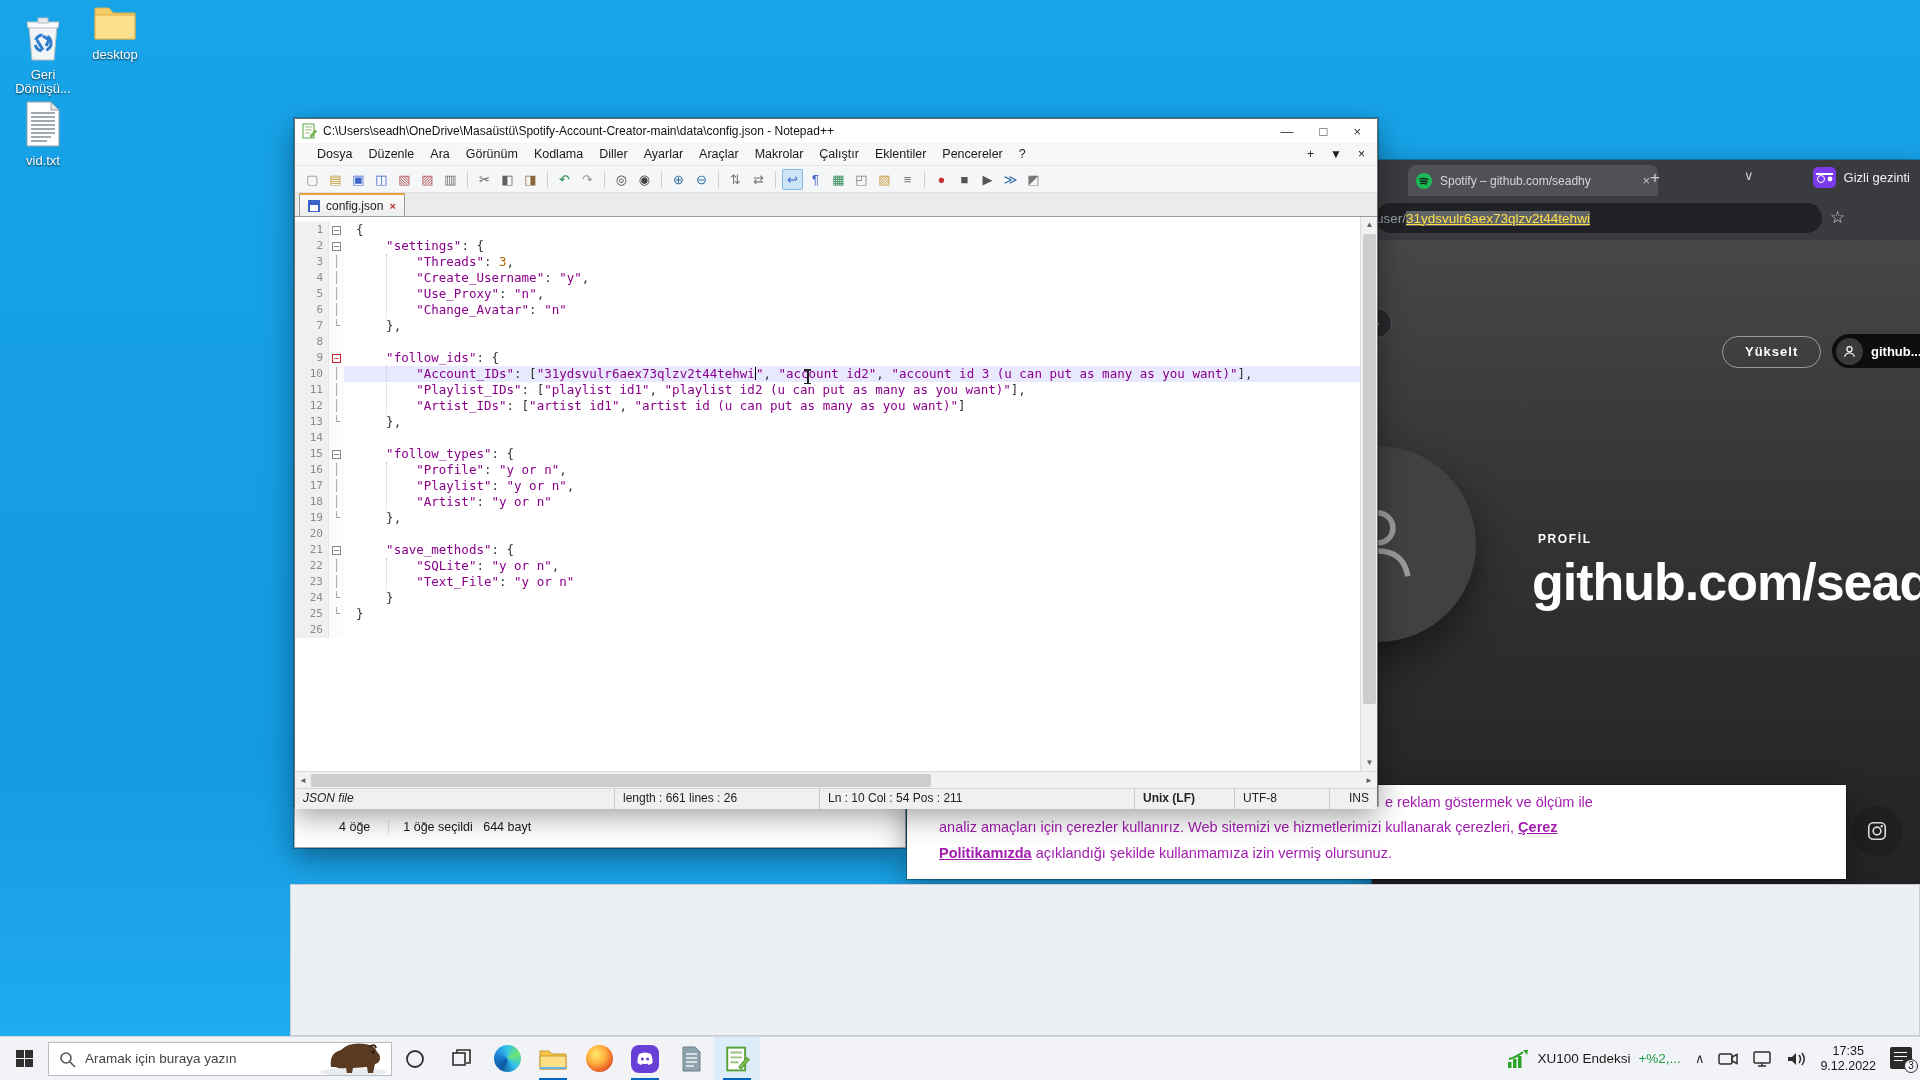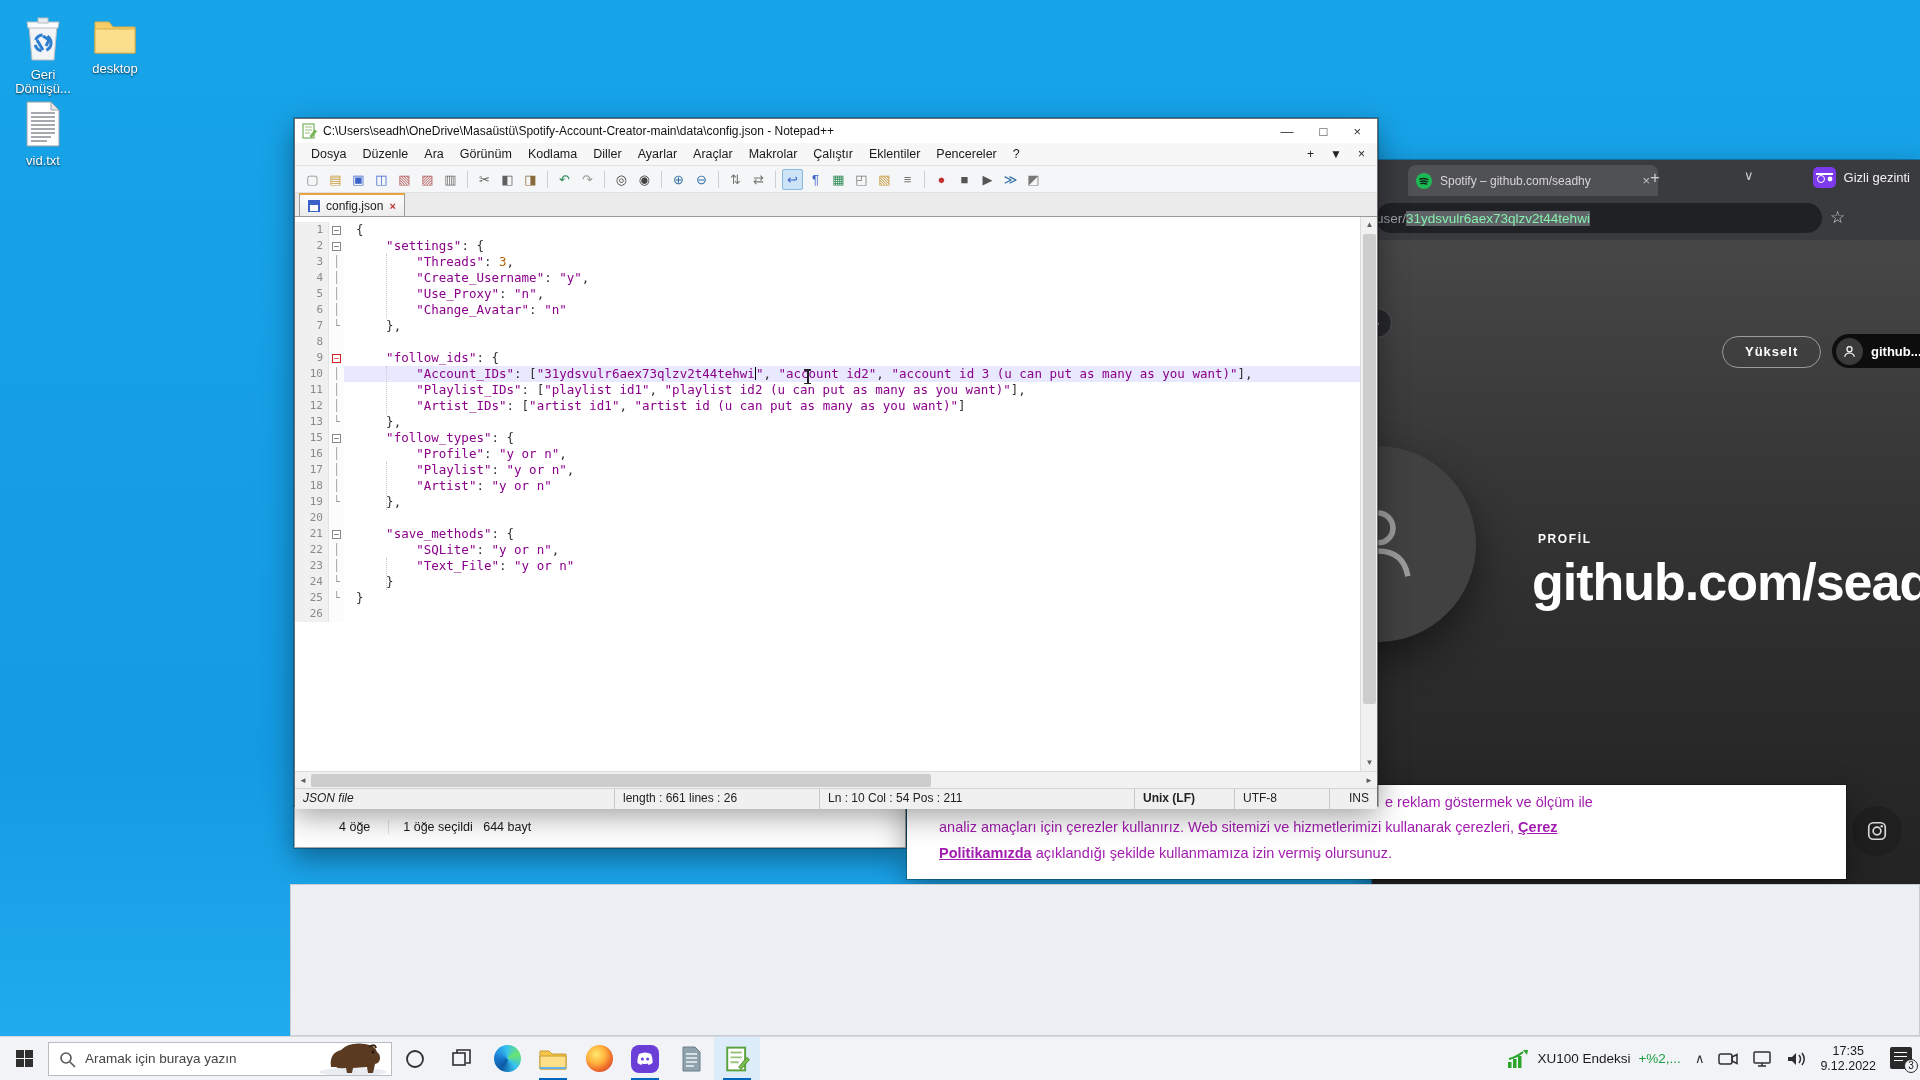--- a/index.html
+++ b/index.html
@@ -37,21 +37,21 @@
   .inprivate { position:absolute; right:10px; top:7px; display:flex; align-items:center; gap:8px; }
   .inprivate .badge { width:23px; height:21px; border-radius:5px; background:#7c3aed; position:relative; }
   .inprivate .badge:after { content:""; position:absolute; left:4px; top:8px; width:6px; height:6px;
     border:1.6px solid #fff; border-radius:50%; box-shadow:9px 0 0 -1.6px #fff, 9px 0 0 0 #7c3aed inset; }
   .inprivate .badge:before { content:""; position:absolute; left:3px; top:6px; width:17px; height:1.8px; background:#fff; }
   .inprivate .iplabel { font-size:13px; color:#f1f1f3; }
   .urlrow { position:relative; height:44px; background:#3a3b3f; }
   .urlfield { position:absolute; left:4px; top:7px; width:446px; height:30px; border-radius:15px;
     background:#202124; display:flex; align-items:center; overflow:hidden; font-size:13.5px; }
   .urlfield .upre { color:#9aa0a6; white-space:pre; }
-  .urlfield .usel { color:#86efac; background:#5f6368; white-space:pre; }
+  .urlfield .usel { color:#fde047; background:#5f6368; white-space:pre;text-decoration:underline; }
   .star { position:absolute; left:458px; top:11px; color:#d0d0d2; font-size:17px; }
   .sidechev { position:absolute; left:-10px; top:102px; width:30px; height:30px; border-radius:50%;
     background:#27282b; border:1px solid #55565a; color:#e0e0e2; font-size:16px; text-align:center; line-height:27px; }
 
   .sp-page { position:absolute; left:0; top:80px; width:548px; height:796px; overflow:hidden;
     background:linear-gradient(180deg,#474747 0px,#383838 210px,#2d2d2d 400px,#242424 620px,#1c1c1c 796px); }
   .sp-upgrade { position:absolute; left:350px; top:96px; height:32px; padding:0 22px; border-radius:17px;
     border:1px solid #9a9a9a; color:#fff; font-size:13px; font-weight:bold; letter-spacing:1px;
     line-height:30px; background:transparent; }
   .sp-chip { position:absolute; left:460px; top:94px; height:34px; width:140px; border-radius:17px;
@@ -77,21 +77,21 @@
   .cookie .l2 { position:absolute; left:32px; top:34px; white-space:nowrap; }
   .cookie .l3 { position:absolute; left:32px; top:60px; white-space:nowrap; }
   .cookie .clink { font-weight:bold; text-decoration:underline; }
 
   
   .npp { position:absolute; left:294px; top:118px; width:1084px; height:688px; background:#f0f0f0;
     border:1px solid #6f6f6f; z-index:5; }
   .npp-title { height:24px; background:#fff; display:flex; align-items:center; padding:0 6px; gap:6px; }
   .npp-title .ttext { flex:1; font-size:12px; color:#111; white-space:nowrap; overflow:hidden; }
   .npp-ctrl { display:flex; gap:26px; padding-right:10px; font-size:13px; color:#333; }
-  .npp-menu { height:23px; background:#f7f7f7; display:flex; align-items:center; padding-left:8px;
+  .npp-menu { height:23px; background:#f7f7f7; display:flex; align-items:center; padding-left:14px;
     font-size:12.5px; color:#1a1a1a; border-bottom:1px solid #e3e3e3;justify-content:space-between; }
   .menu-item { padding:3px 8px; }
   .npp-menu .mright { margin-left:auto; display:flex; gap:16px; padding-right:12px; color:#222; font-size:12px; }
   .npp-toolbar { height:27px; background:#f5f6f7; display:flex; align-items:center; padding-left:6px;
     border-bottom:1px solid #e0e0e0; }
   .tbi { width:21px; height:21px; display:inline-flex; align-items:center; justify-content:center;
     font-size:13px; margin:0 1px; border-radius:2px; }
   .tbi.pressed { background:#cde4f7; border:1px solid #86b8e0; }
   .tb-sep { width:1px; height:17px; background:#cfcfcf; margin:0 5px; }
   .npp-tabbar { height:24px; background:#ebebeb; display:flex; align-items:flex-end; padding-left:4px;
@@ -179,21 +179,21 @@
         <path d="M22 20 l6 4"></path>
           <path d="M28 24 l-3 6"></path>
           <path d="M16 24 l6 10"></path>
       </g>
       <circle cx="22" cy="27" r="8" fill="none" stroke="#2f7fd0" stroke-width="3" stroke-dasharray="9 5"></circle>
     </svg>
     <div class="dlabel"><span>Geri</span><br>
     <span>Dönüşü...</span></div>
   </div>
 
-  <div class="dicon" style="left:78px; top:16px;">
+  <div class="dicon" style="left:78px; top:2px;">
     <svg width="46" height="40" viewBox="0 0 46 40">
       <path d="M3 6 h14 l4 5 h22 v26 h-40 z" fill="#f5ce6a" stroke="#d8ae46"></path>
       <path d="M3 13 h40 v24 h-40 z" fill="#fbdf8d" stroke="#d8ae46"></path>
     </svg>
     <div class="dlabel"><span>desktop</span></div>
   </div>
 
   <div class="dicon" style="left:6px; top:100px;">
     <svg width="40" height="48" viewBox="0 0 40 48">
       <path d="M4 2 h24 l8 8 v36 h-32 z" fill="#fff" stroke="#9aa0a6"></path>
@@ -465,20 +465,27 @@
             <span class="ct"><span class="seg-p">        </span><span class="seg-s">"Artist_IDs"</span><span class="seg-p">: [</span><span class="seg-s">"artist id1"</span><span class="seg-p">, </span><span class="seg-s">"artist id (u can put as many as you want)"</span><span class="seg-p">]</span></span>
           </div>
           <div class="cl">
             <span class="ln">13</span>
             <span class="fold">
               <span>└</span>
             </span>
             <span class="ct"><span class="seg-p">    </span><span class="seg-p">},</span></span>
           </div>
           <div class="cl">
+            <span class="ln">14</span>
+            <span class="fold">
+              <span></span>
+            </span>
+            <span class="ct"></span>
+          </div>
+          <div class="cl">
             <span class="ln">15</span>
             <span class="fold">
               <span class="fbox">−</span>
             </span>
             <span class="ct"><span class="seg-p">    </span><span class="seg-s">"follow_types"</span><span class="seg-p">: {</span></span>
           </div>
           <div class="cl">
             <span class="ln">16</span>
             <span class="fold">
               <span>│</span>

